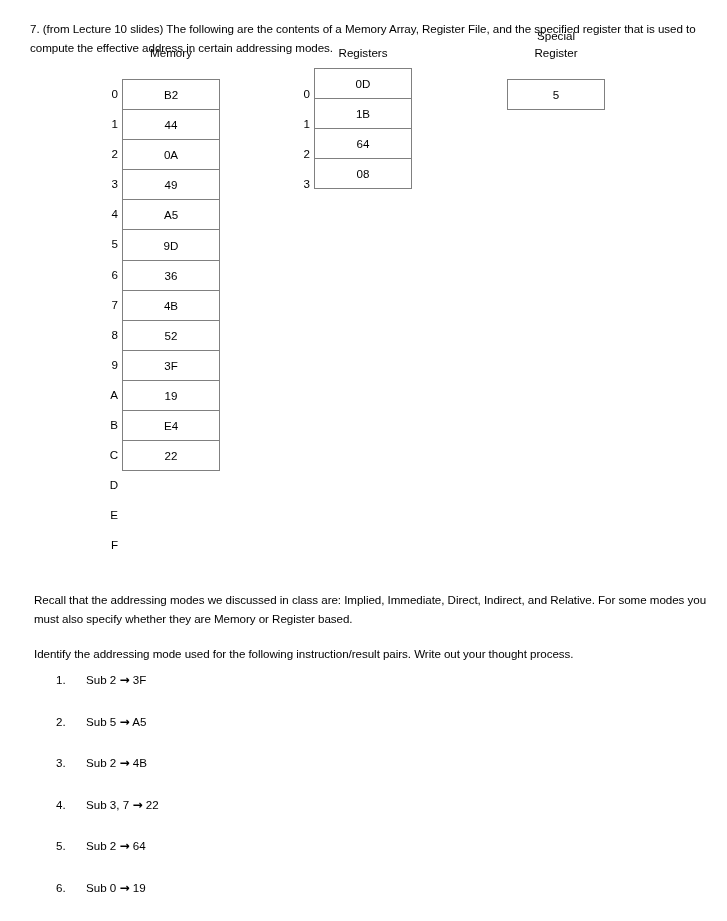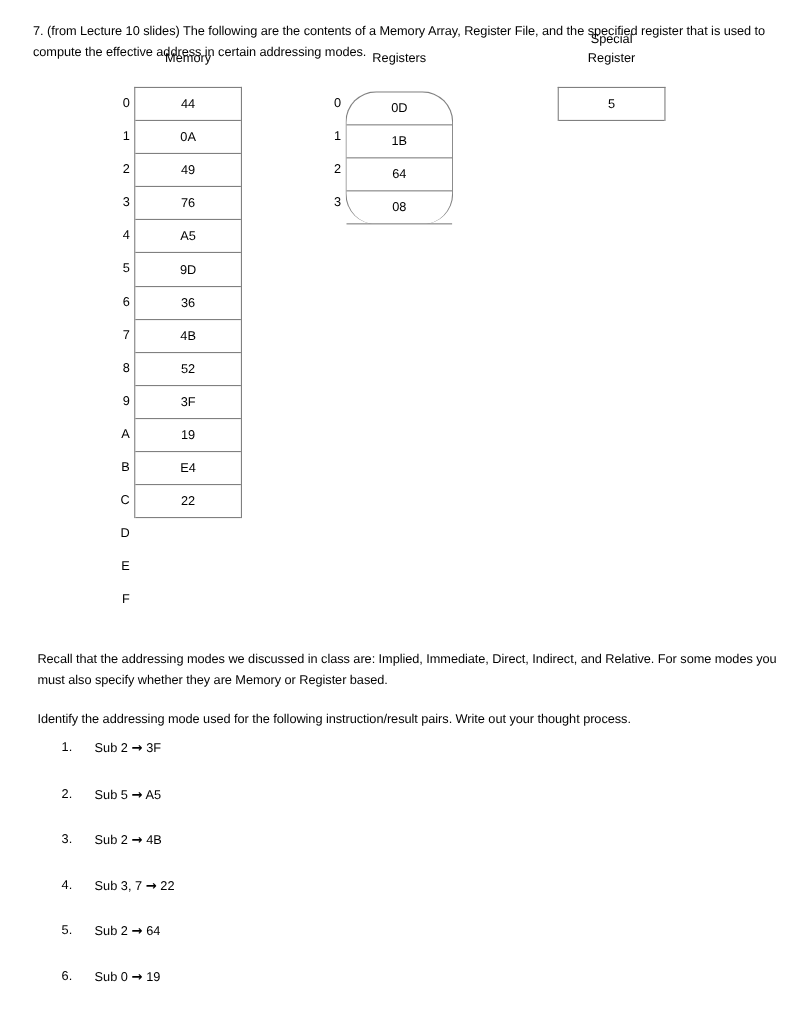--- a/index.html
+++ b/index.html
@@ -77,21 +77,21 @@
     font-size: 11.6px;
   }
 
   
   #memory-caption { left: 122px; top: 0px; width: 98px; }
   #memory-grid    { left: 122px; top: 35px; width: 98px; }
   #memory-index   { left: 98px;  top: 35px; }
 
   
   #registers-caption { left: 314px; top: 0px; width: 98px; }
-  #registers-grid    { left: 314px; top: 39px; width: 98px; border-radius: 28px; }
+  #registers-grid    { left: 314px; top: 24px; width: 98px; }
   #registers-index   { left: 290px; top: 35px; }
 
   
   #special-caption {
     left: 507px;
     top: -17px;
     width: 98px;
     line-height: 17px;
   }
   #special-grid { left: 507px; top: 35px; width: 98px; }
@@ -162,24 +162,24 @@
         <div class="idx">8</div>
         <div class="idx">9</div>
         <div class="idx">A</div>
         <div class="idx">B</div>
         <div class="idx">C</div>
         <div class="idx">D</div>
         <div class="idx">E</div>
         <div class="idx">F</div>
       </div>
     <div class="grid" id="memory-grid">
+        <div class="row">B2</div>
         <div class="row">44</div>
         <div class="row">0A</div>
         <div class="row">49</div>
-        <div class="row">76</div>
         <div class="row">A5</div>
         <div class="row">9D</div>
         <div class="row">36</div>
         <div class="row">4B</div>
         <div class="row">52</div>
         <div class="row">3F</div>
         <div class="row">19</div>
         <div class="row">E4</div>
         <div class="row">22</div>
       </div>

